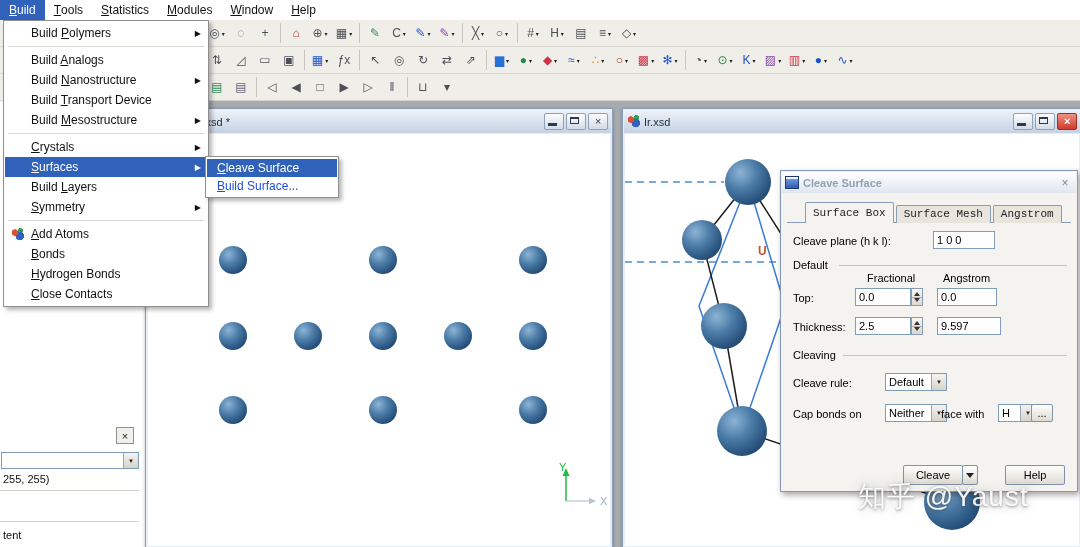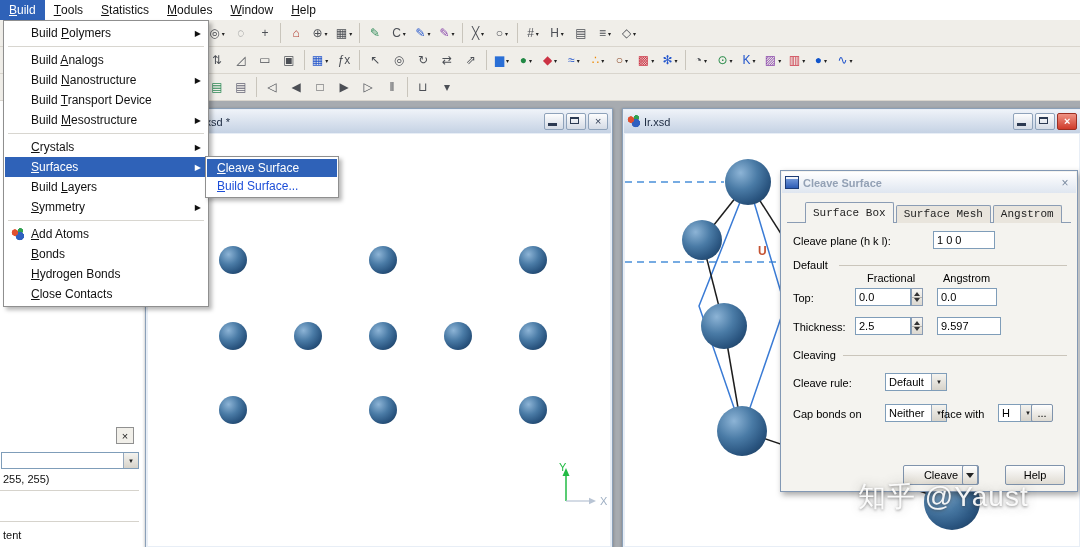--- a/index.html
+++ b/index.html
@@ -447,21 +447,21 @@
         <span class="cval">Neither</span>
         <span class="cbtn"></span>
       </span>
     <span class="dl" style="left:160px;top:237px">face with</span>
     <span class="combo" style="left:205px;top:233px;width:38px">
         <span class="cval">H</span>
         <span class="cbtn"></span>
       </span>
     <span class="btn" style="left:250px;top:233px;width:22px;height:18px">...</span>
 
-    <span class="btn" style="left:122px;top:294px;width:76px;height:20px">Cleave</span>
+    <span class="btn" style="left:122px;top:294px;width:60px;height:20px">Cleave</span>
     <span class="btn ddbtn" style="left:181px;top:294px;width:16px;height:20px">
         <i class="caret"></i>
       </span>
     <span class="btn" style="left:224px;top:294px;width:60px;height:20px">Help</span>
   </div>
 
   <div class="menu" id="buildmenu">
       <div class="menurow">
         <span class="mlabel">Build <u>P</u>olymers</span>
         <span class="marrow">▶</span>

